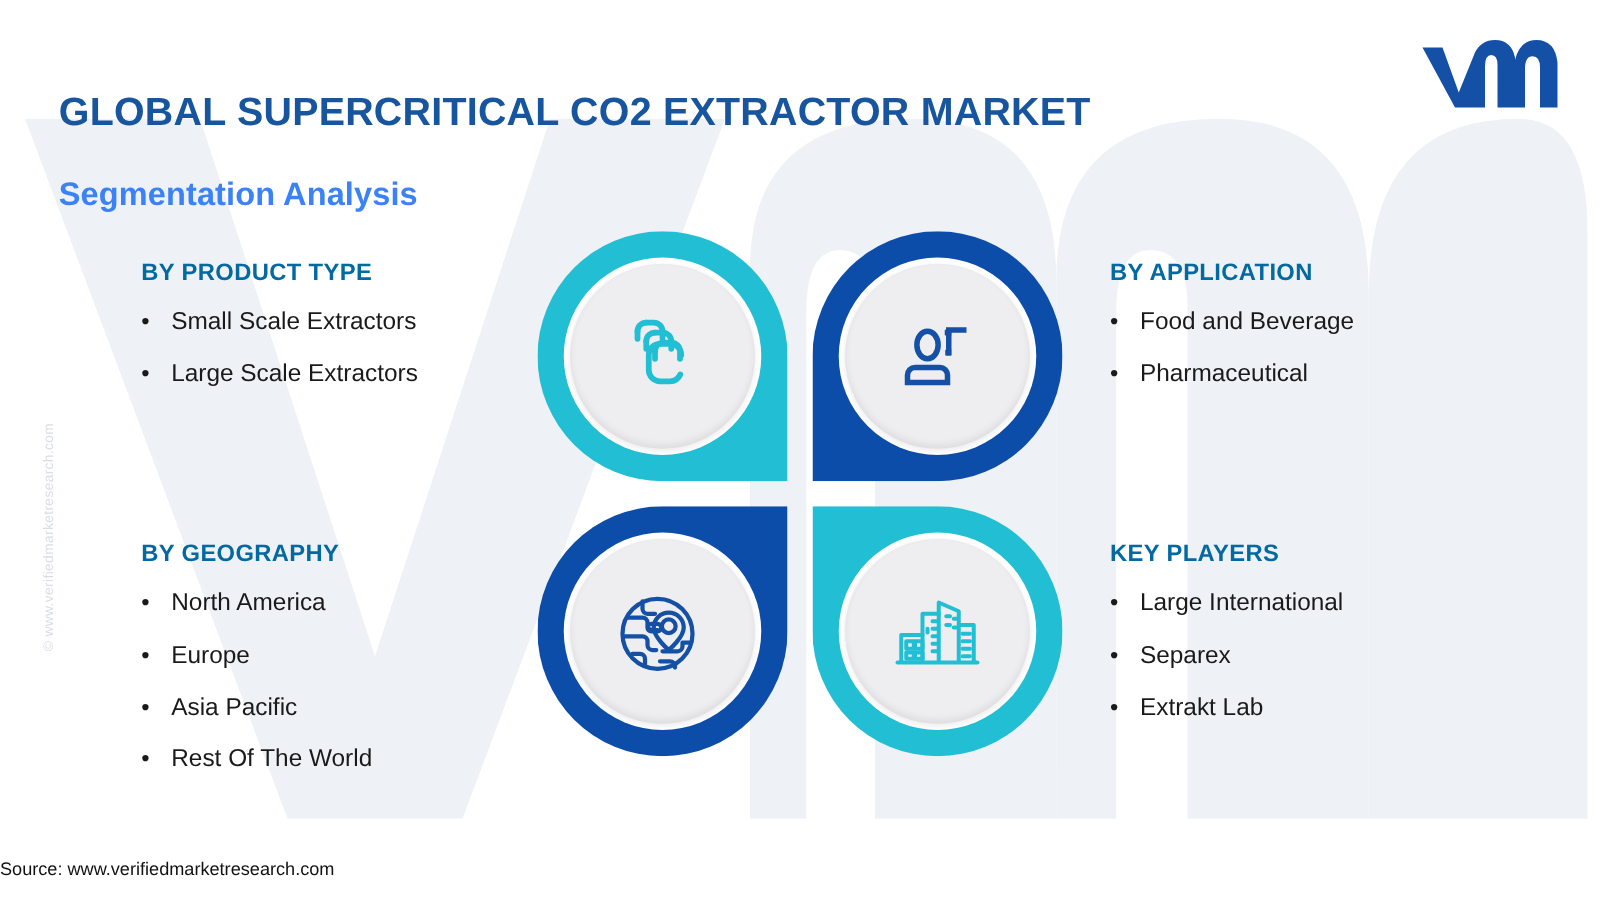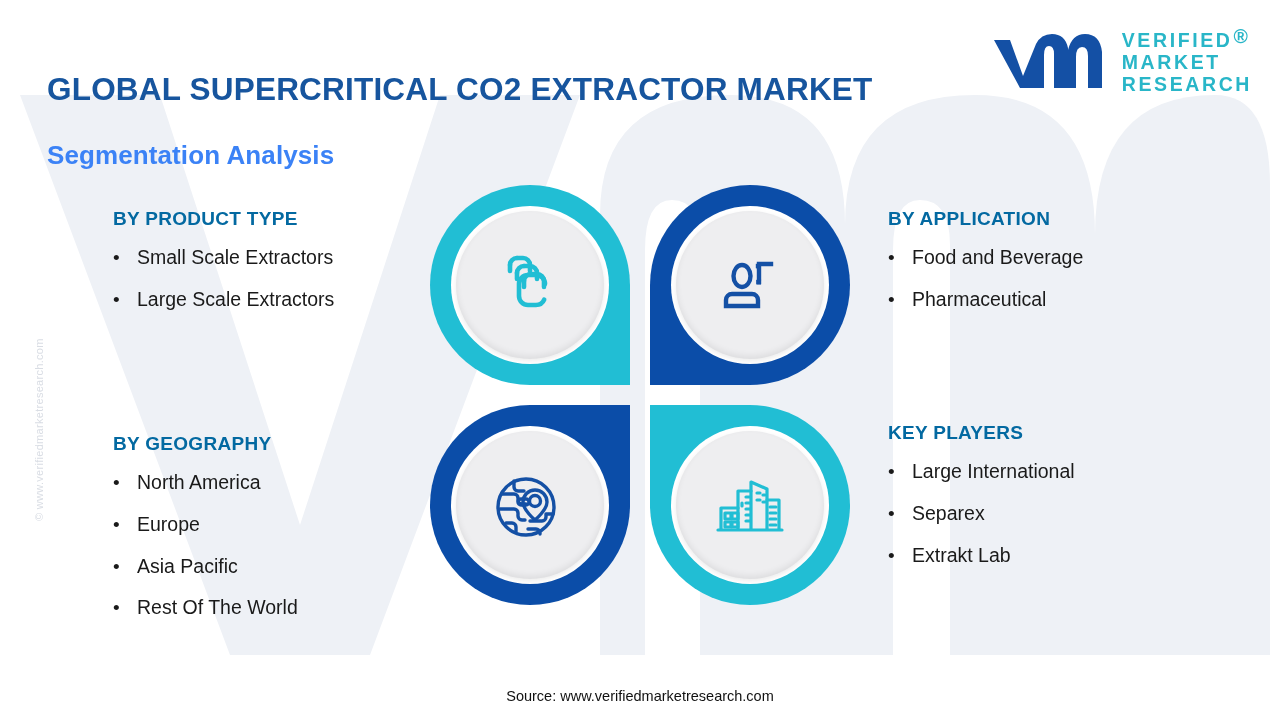--- a/index.html
+++ b/index.html
@@ -117,21 +117,21 @@
     width:24px;
     flex:0 0 24px;
     color:#1a1a1a;
     font-size:19px;
     line-height:1.25;
   }
 
   #col-product  { left:113px; top:208px; }
   #col-geo      { left:113px; top:433px; }
   #col-app      { left:888px; top:208px; }
-  #col-players  { left:888px; top:422px; }
+  #col-players  { left:888px; top:433px; }
 
   
   .quadrants {
     position:absolute;
     left:430px; top:185px;
     width:420px; height:420px;
     z-index:2;
   }
   .quad {
     position:absolute;
@@ -157,21 +157,20 @@
 
   #quad-product { left:0;    top:0;    }
   #quad-app     { left:220px;top:0;    }
   #quad-geo     { left:0;    top:220px;}
   #quad-players { left:220px;top:220px;}
 
   
   .source {
     position:absolute;
     left:0; right:0; top:688px;
-    text-align:center;
     font-size:14.5px;
     color:#111111;
     z-index:4;
   }
 </style>
 </head>
 <body>
 
 <div id="page">
 
@@ -185,25 +184,20 @@
   <div class="side-watermark">© www.verifiedmarketresearch.com</div>
 
   <div class="title">GLOBAL SUPERCRITICAL CO2 EXTRACTOR MARKET</div>
   <div class="subtitle">Segmentation Analysis</div>
 
   <div class="logo">
     <svg class="logo-mark" width="118" height="62" viewBox="0 0 118 62" aria-hidden="true">
       <path d="M4 8 L20 8 L33 44 L46 12 Q51 2 62 2 Q75 2 78 16 L78 56 L64 56 L64 22 Q64 14 59 14 Q54 14 54 23 L54 56 L40 56 L30 56 L4 8 Z" fill="#1450a5"></path>
       <path d="M78 18 Q82 2 95 2 Q110 2 112 20 L112 56 L98 56 L98 24 Q98 15 92 15 Q86 15 86 25 L86 56 L78 56 Z" fill="#1450a5"></path>
     </svg>
-    <div class="logo-words">
-      <span><span>VERIFIED</span><span class="logo-reg">®</span></span>
-      <span>MARKET</span>
-      <span>RESEARCH</span>
-    </div>
   </div>
 
   <div class="col" id="col-product">
     <div class="col-heading">BY PRODUCT TYPE</div>
     <ul class="bullet-list">
       <li>
           <span class="bullet-dot">•</span>
           <span>Small Scale Extractors</span>
         </li>
       <li>

